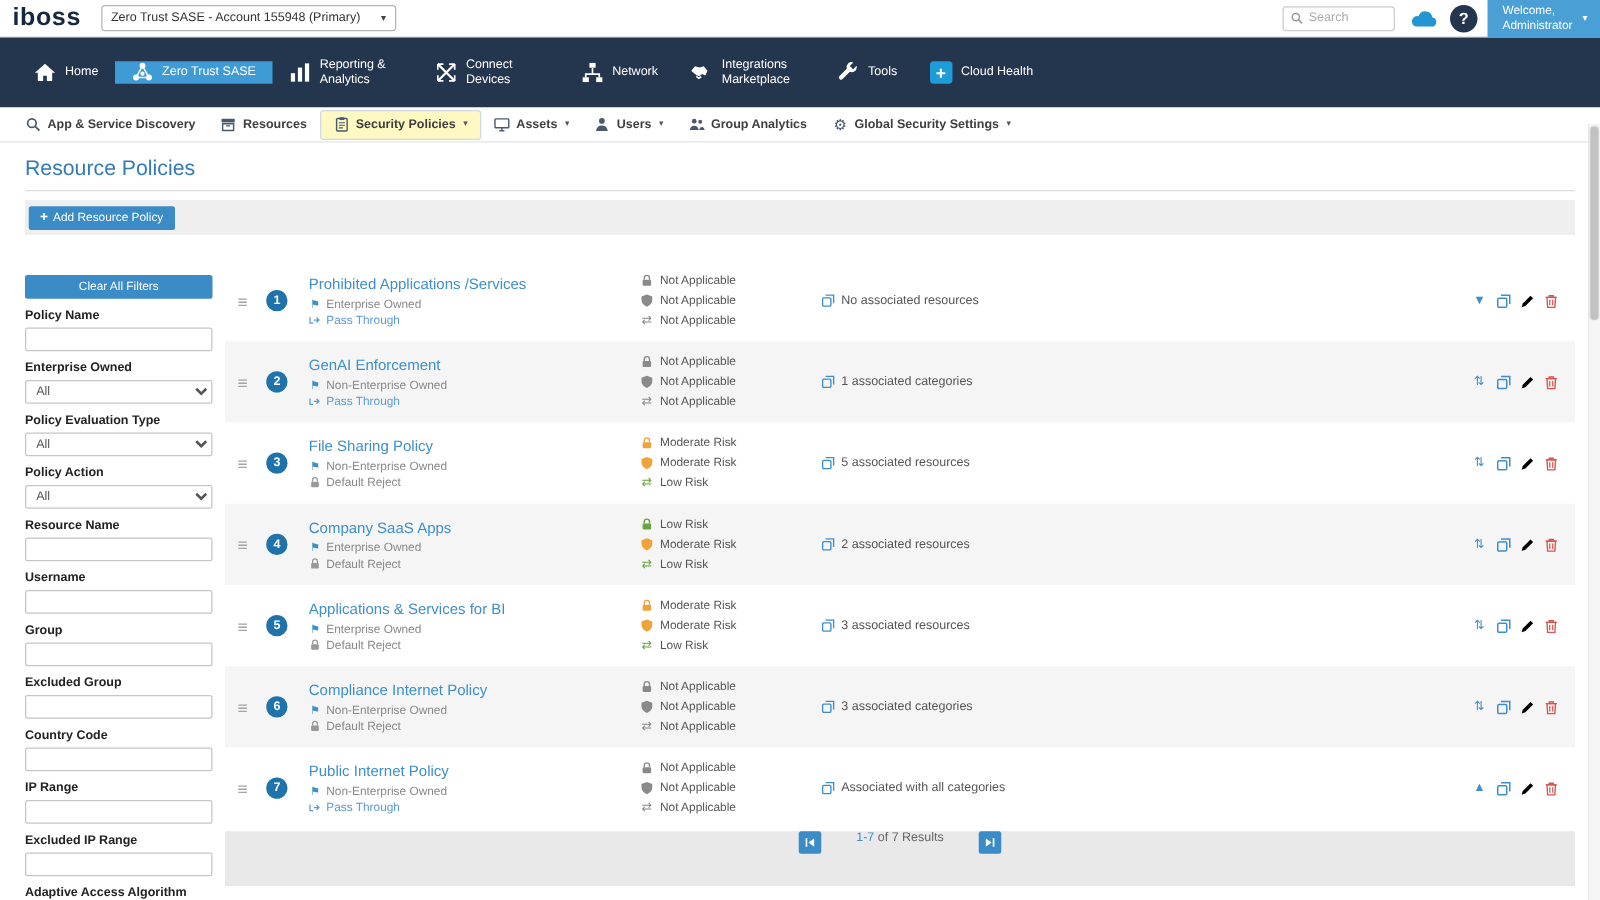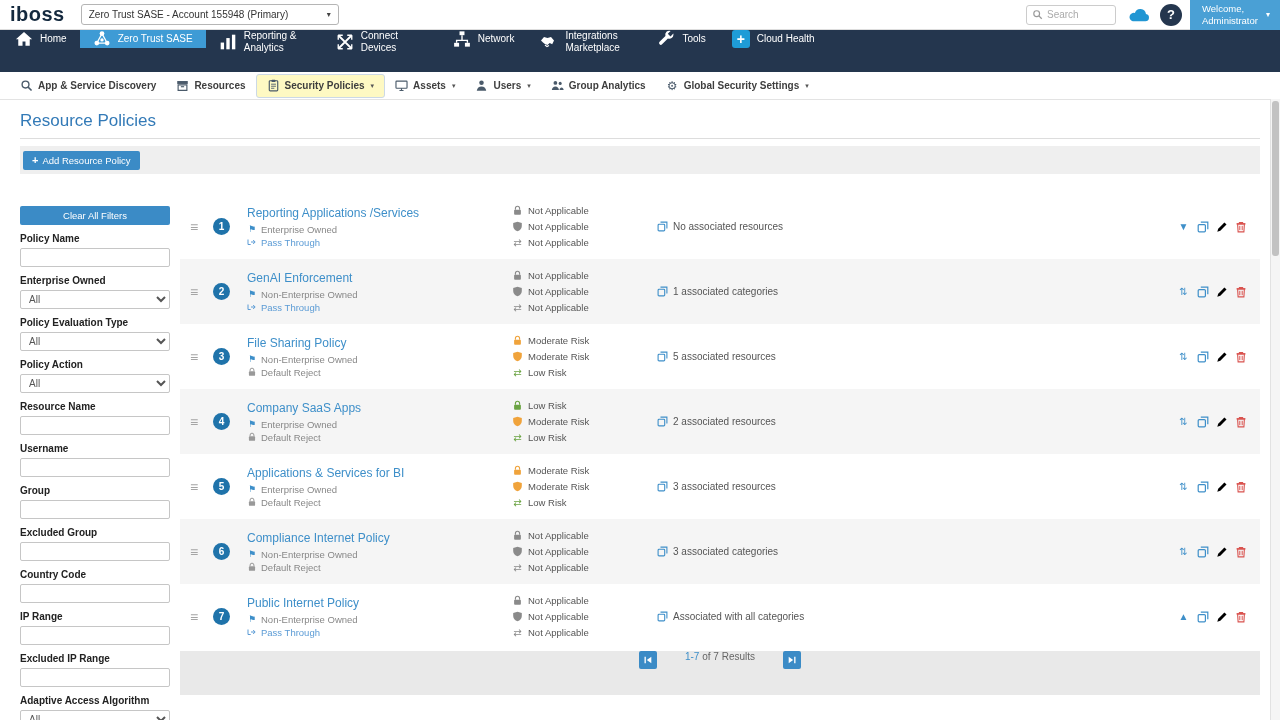--- a/index.html
+++ b/index.html
@@ -2,33 +2,33 @@
 <html><head>
 <meta charset="utf-8">
 <style>
 *{box-sizing:border-box;margin:0;padding:0}
 html,body{width:1280px;height:720px;overflow:hidden;background:#fff;font-family:"Liberation Sans","DejaVu Sans",sans-serif}
 .icon{display:inline-flex;align-items:center;justify-content:center;flex:0 0 auto;line-height:1}
 .icon svg{width:100%;height:100%;fill:currentColor}
 
 .topbar{height:30px;display:flex;align-items:center;padding-left:10px;border-bottom:1px solid #ddd;background:#fff}
 .logo{font-size:20px;font-weight:bold;color:#14293e;letter-spacing:.5px;margin-right:16px;cursor:pointer}
-.account-select{width:258px;height:21px;border:1px solid #b5b5b5;border-radius:3px;display:flex;align-items:center;justify-content:space-between;padding:0 7px;font-size:10px;color:#333;cursor:pointer;background:#fff}
+.account-select{width:236px;height:21px;border:1px solid #b5b5b5;border-radius:3px;display:flex;align-items:center;justify-content:space-between;padding:0 7px;font-size:10px;color:#333;cursor:pointer;background:#fff}
 .caret{font-size:8px;color:#fff;line-height:1}
 .caret.dark{color:#444}
 .topbar-right{margin-left:auto;display:flex;align-items:center;height:100%}
 .search-box{width:90px;height:20px;border:1px solid #ccc;border-radius:3px;display:flex;align-items:center;padding:0 5px;gap:4px;color:#999;margin-right:10px;background:#fff}
 .search-box .icon{width:11px;height:11px}
 .search-box input{border:none;outline:none;width:100%;font-size:10px;font-family:inherit;color:#555;background:transparent}
 .search-box input::placeholder{color:#aaa}
 .cloud-icon{width:26px;height:16px;color:#2196d3;margin-right:8px;cursor:pointer}
 .help{width:22px;height:22px;border-radius:50%;background:#24364e;color:#fff;display:flex;align-items:center;justify-content:center;font-size:13px;font-weight:bold;margin-right:8px;cursor:pointer}
 .user-menu{background:#4aa0d5;color:#fff;height:30px;display:flex;align-items:center;gap:8px;padding:0 10px 0 12px;font-size:9.5px;line-height:1.25;min-width:90px;cursor:pointer}
 
-.mainnav{height:42px;background:#24364e;display:flex;align-items:flex-start;padding-left:2px}
+.mainnav{height:56px;background:#24364e;display:flex;align-items:center;padding-left:14px}
 .main-item{display:flex;align-items:center;gap:7px;padding:0 13px;color:#fff;font-size:10px;cursor:pointer}
 .main-item .icon{width:18px;height:18px}
 .main-item .label{max-width:66px;line-height:1.2}
 .main-item.active{background:#3e9bd5}
 .main-item.active .label{max-width:none;white-space:nowrap}
 .plus-sq{display:flex;width:18px;height:18px;background:#1e9cd7;border-radius:3px;color:#fff;font-size:14px;font-weight:bold;align-items:center;justify-content:center}
 
 .subnav{height:28px;background:#fff;border-bottom:1px solid #e3e3e3;display:flex;align-items:center;padding-left:10px}
 .sub-item{display:flex;align-items:center;gap:5px;padding:0 10px;height:28px;font-size:10px;font-weight:bold;color:#3e3e3e;cursor:pointer;white-space:nowrap}
 .sub-item .icon{width:13px;height:13px;color:#4a5a6a;font-size:12px}
@@ -288,21 +288,21 @@
         <div class="filter-field"><label class="f-label">Excluded IP Range</label><input class="f-input" style=""></div>
         <div class="filter-field"><label class="f-label">Adaptive Access Algorithm</label><select class="f-input"><option>All</option></select></div>
       </div>
   </aside>
   <main class="list-area">
     <div id="policy-list">
         <div class="policy-row">
           <span class="drag">≡</span>
           <span class="badge">1</span>
           <div class="info">
-            <a class="p-name">Reporting Applications /Services</a>
+            <a class="p-name">Prohibited Applications /Services</a>
             <div class="p-owner">
               <span class="icon">⚑</span>
               <span>Enterprise Owned</span>
             </div>
             <div class="p-action pass">
               <span class="icon">
                 <svg viewBox="0 0 12 12">
                   <path d="M1.2 3v6h3.2" fill="none" stroke="currentColor" stroke-width="1.2"></path>
                   <path d="M4.8 6h4.6M7.4 3.6L9.8 6 7.4 8.4" fill="none" stroke="currentColor" stroke-width="1.2"></path>
                 </svg>

